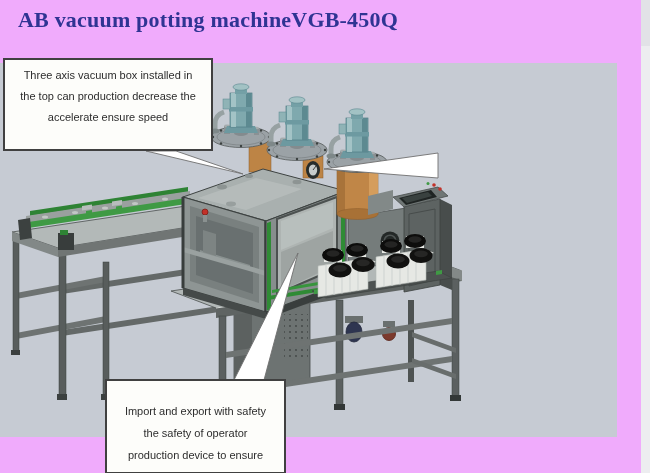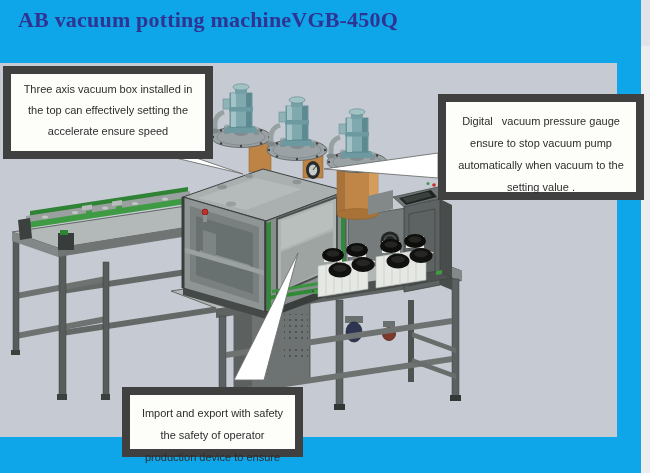--- a/index.html
+++ b/index.html
@@ -1,34 +1,34 @@
 <!DOCTYPE html>
 <html><head>
 <meta charset="utf-8">
 <style>
   html,body { margin:0; padding:0; background:#ffffff; }
   .page {
-    position:relative; width:650px; height:473px; background:#0ea5e9;
+    position:relative; width:650px; height:473px; background:#f0abfc;
     font-family:"Liberation Sans", sans-serif; overflow:hidden;
   }
   .page-title {
     position:absolute; left:18px; top:7px; z-index:2;
     font-family:"Liberation Serif", serif; font-weight:bold;
     font-size:22px; color:#2f3493; letter-spacing:0.2px; white-space:nowrap;
   }
   .edge-strip { position:absolute; right:0; top:0; width:9px; height:473px; background:#ededf0; z-index:0; }
   .edge-strip-top { position:absolute; right:0; top:0; width:9px; height:46px; background:#e2e2e7; z-index:0; }
   svg.machine { position:absolute; left:0; top:63px; z-index:1; }
   .callout {
-    position:absolute; background:#fdfdfa; border:8px solid #404040;
-    box-sizing:border-box; text-align:center; color:#2d2d2d; font-size:11px; z-index:3;margin-top:8px;
+    position:absolute; background:#fdfdfa; border:2px solid #404040;
+    box-sizing:border-box; text-align:center; color:#2d2d2d; font-size:11px; z-index:3;
   }
   .callout-left   { left:3px;   top:58px;  width:210px; height:93px;  padding-top:5px; line-height:21px; }
   .callout-right  { left:438px; top:86px;  width:206px; height:106px; padding-top:8px; line-height:22px; }
-  .callout-bottom { left:122px; top:379px; width:181px; height:70px;  padding-top:7px; line-height:22px; }
+  .callout-bottom { left:105px; top:379px; width:181px; height:95px;  padding-top:19px; line-height:22px; }
   .callout-line { white-space:nowrap; }
 </style>
 </head>
 <body>
 
 <div class="page">
 
   <div class="edge-strip"></div>
   <div class="edge-strip-top"></div>
 
@@ -232,30 +232,24 @@
 
     <g>
       <polygon points="146,151 176,151 243,174" fill="#ffffff" stroke="#6f6f6f" stroke-width="0.9"></polygon>
       <polygon points="438,153 438,178 324,169" fill="#ffffff" stroke="#6f6f6f" stroke-width="0.9"></polygon>
       <polygon points="234,380 264,380 298,253" fill="#ffffff" stroke="#6f6f6f" stroke-width="0.9"></polygon>
     </g>
   </svg>
 
   <div class="callout callout-left">
     <div class="callout-line">Three axis vacuum box installed in</div>
-    <div class="callout-line">the top can effectively setting the</div>
+    <div class="callout-line">the top can production decrease the</div>
     <div class="callout-line">accelerate ensure speed</div>
   </div>
 
-  <div class="callout callout-right">
-    <div class="callout-line">Digital &nbsp; vacuum pressure gauge</div>
-    <div class="callout-line">ensure to stop vacuum pump</div>
-    <div class="callout-line">automatically when vacuum to the</div>
-    <div class="callout-line">setting value .</div>
-  </div>
 
   <div class="callout callout-bottom">
     <div class="callout-line">Import and export with safety</div>
     <div class="callout-line">the safety of operator</div>
     <div class="callout-line">production device to ensure</div>
   </div>
 
 </div>
 
 </body></html>

